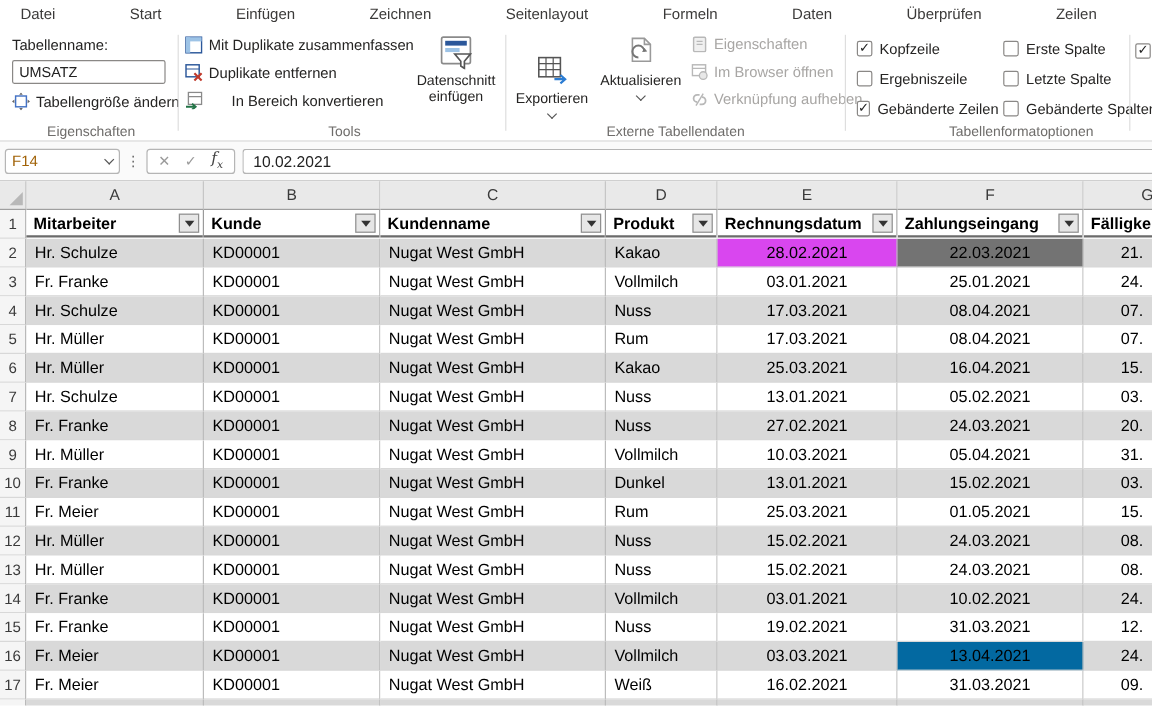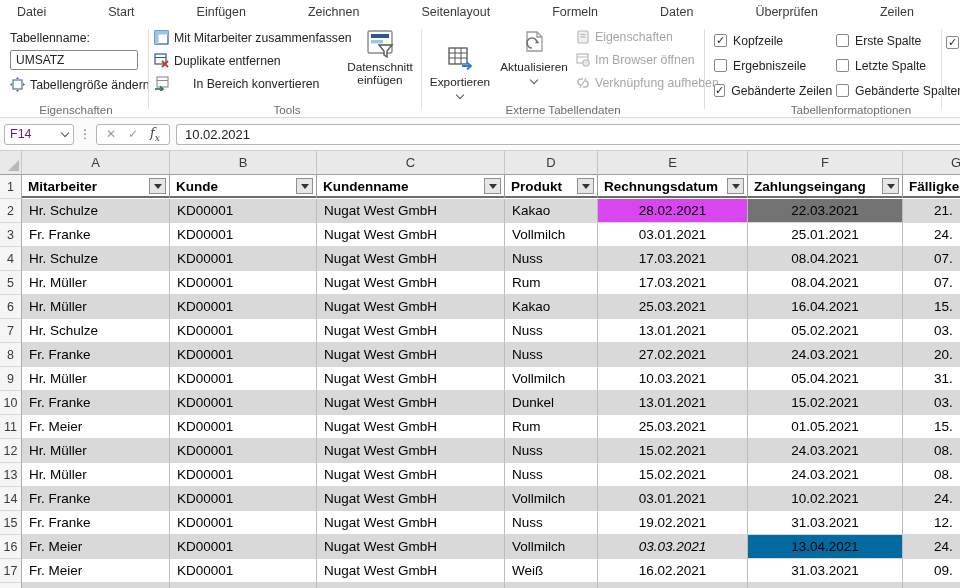--- a/index.html
+++ b/index.html
@@ -33,21 +33,21 @@
   .bigbtn .blabel { font-size:11.8px; line-height:13px; white-space:pre-line; }
   .chev { display:inline-block; width:6px; height:6px; border-right:1.4px solid #555; border-bottom:1.4px solid #555; transform:rotate(45deg); margin-top:3px; }
 
   .fmtgrid { position:absolute; left:6px; top:4px; display:grid; grid-auto-flow:column; grid-template-rows:repeat(3,25px); grid-template-columns:118px auto; column-gap:4px; align-items:center; }
   .cbrow { display:flex; align-items:center; gap:6px; white-space:nowrap; font-size:12.2px; color:#252423; cursor:default; }
   .cb { width:13px; height:13px; border:1px solid #8a8886; border-radius:2px; background:#fff; display:inline-flex; align-items:center; justify-content:center; font-size:11px; line-height:11px; color:#222; }
   .cutcb { position:absolute; left:946px; top:12px; }
 
   
   .formula-row { height:33px; background:#fafafa; border-bottom:1px solid #cfcfcf; display:flex; align-items:center; padding-left:4px; }
-  .namebox { width:70px; height:21px; background:#fff; border:1px solid #b5b5b5; border-radius:3px; display:flex; align-items:center; padding:0 5px; font-size:12.5px; color:#701a75; }
+  .namebox { width:96px; height:21px; background:#fff; border:1px solid #b5b5b5; border-radius:3px; display:flex; align-items:center; padding:0 5px; font-size:12.5px; color:#a16207; }
   .namebox .nb-text { flex:1; }
   .dots { color:#666; font-size:12px; padding:0 5px; }
   .fbtns { height:21px; background:#fff; border:1px solid #b5b5b5; border-radius:3px; display:flex; align-items:center; padding:0 4px; gap:2px; }
   .fbtn-i { width:20px; text-align:center; font-size:12px; color:#9a9a9a; cursor:default; }
   .fx { color:#444; font-size:13px; font-family:"DejaVu Serif", serif; font-style:italic; }
   .fx sub { font-size:9px; }
   .formulafield { flex:1; height:21px; margin-left:6px; background:#fff; border:1px solid #b5b5b5; border-right:none; border-radius:3px 0 0 3px; display:flex; align-items:center; padding:0 8px; font-size:13px; color:#222; }
 
   
   .sheet { position:absolute; top:151px; left:0; width:1010px;
@@ -105,21 +105,21 @@
 
     <div class="vsep" style="left:148px;"></div>
 
     <div class="rgroup" style="left:154px; width:266px;">
       <div class="smallbtn" style="left:0; top:6px;">
         <svg width="15" height="15" viewBox="0 0 15 15">
           <rect x="1" y="1" width="13" height="13" fill="#fff" stroke="#2b579a" stroke-width="1.2"></rect>
           <rect x="1" y="1" width="13" height="3.5" fill="#9dc3e6"></rect>
           <rect x="1" y="1" width="3.5" height="13" fill="#9dc3e6"></rect>
         </svg>
-        <span>Mit Mitarbeiter zusammenfassen</span>
+        <span>Mit Duplikate zusammenfassen</span>
       </div>
       <div class="smallbtn" style="left:0; top:29px;">
         <svg width="15" height="15" viewBox="0 0 15 15">
           <rect x="1" y="1" width="11" height="10" fill="#fff" stroke="#2b579a" stroke-width="1.2"></rect>
           <line x1="1" y1="4.5" x2="12" y2="4.5" stroke="#2b579a" stroke-width="1"></line>
           <path d="M8 8 L14 14 M14 8 L8 14" stroke="#c0392b" stroke-width="1.8"></path>
         </svg>
         <span>Duplikate entfernen</span>
       </div>
       <div class="smallbtn" style="left:0; top:52px;gap:24px;">
@@ -413,21 +413,21 @@
       <div class="cell">Nugat West GmbH</div>
       <div class="cell">Nuss</div>
       <div class="cell ctr">19.02.2021</div>
       <div class="cell ctr">31.03.2021</div>
       <div class="cell due">12.</div>
       <div class="rnum">16</div>
       <div class="cell band-cell" style="background: rgb(217, 217, 217);">Fr. Meier</div>
       <div class="cell band-cell" style="background: rgb(217, 217, 217);">KD00001</div>
       <div class="cell band-cell" style="background: rgb(217, 217, 217);">Nugat West GmbH</div>
       <div class="cell band-cell" style="background: rgb(217, 217, 217);">Vollmilch</div>
-      <div class="cell ctr band-cell" style="background: rgb(217, 217, 217); font-style: italic;">03.03.2021</div>
+      <div class="cell ctr band-cell" style="background: rgb(217, 217, 217);">03.03.2021</div>
       <div class="cell ctr band-cell" style="background: #0369a1;">13.04.2021</div>
       <div class="cell due band-cell" style="background: rgb(217, 217, 217);">24.</div>
       <div class="rnum">17</div>
       <div class="cell">Fr. Meier</div>
       <div class="cell">KD00001</div>
       <div class="cell">Nugat West GmbH</div>
       <div class="cell">Weiß</div>
       <div class="cell ctr">16.02.2021</div>
       <div class="cell ctr">31.03.2021</div>
       <div class="cell due">09.</div>

